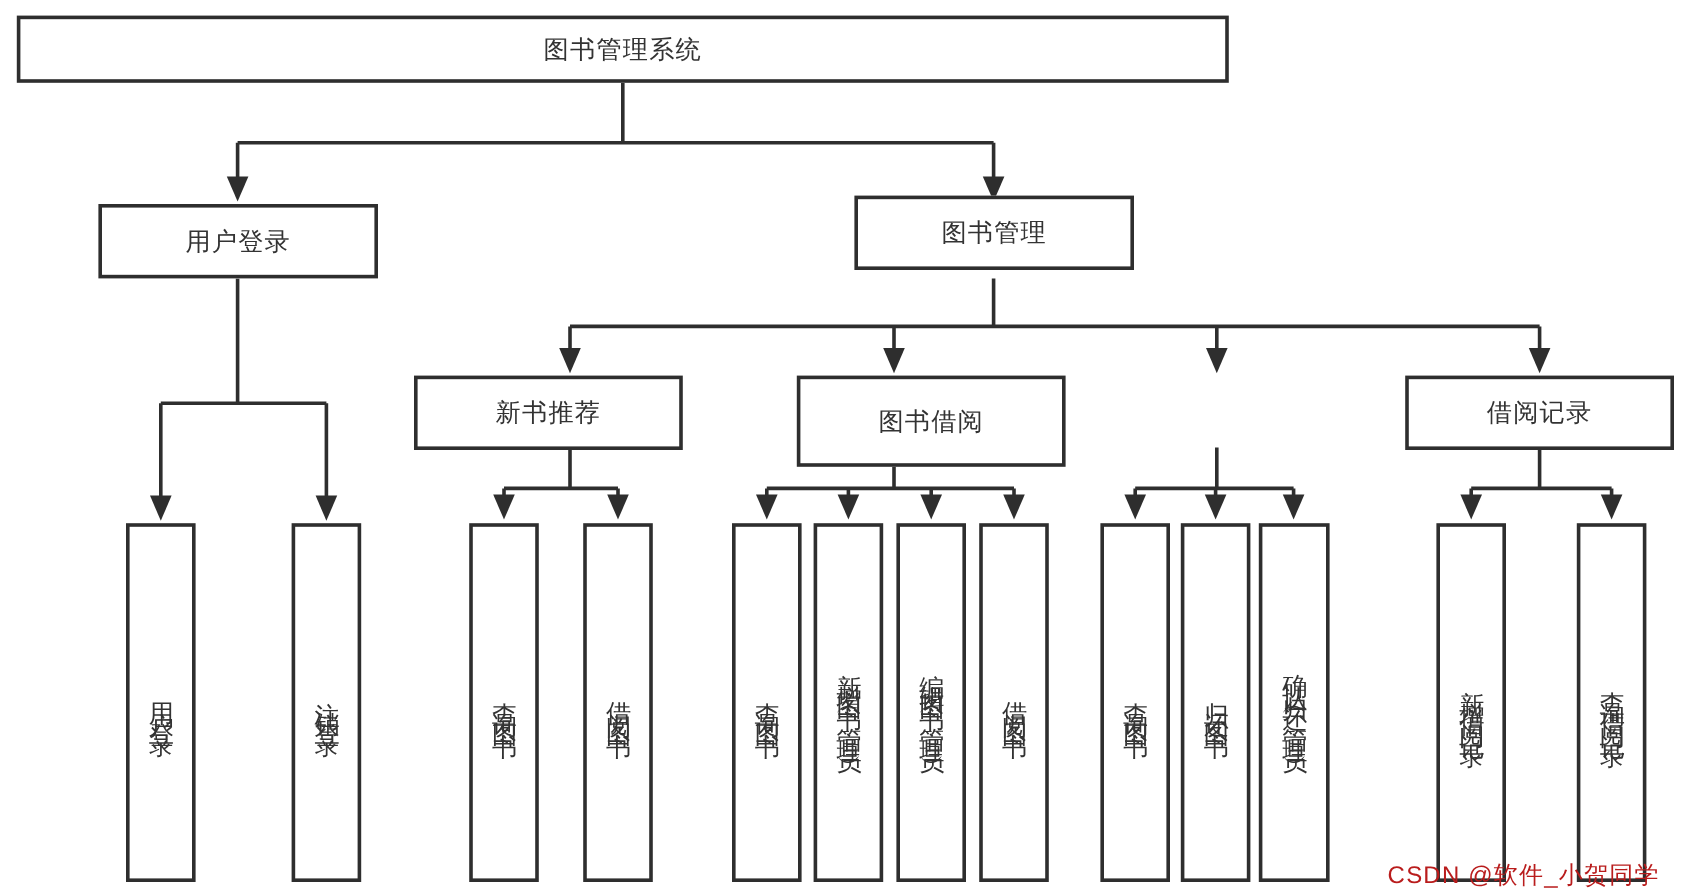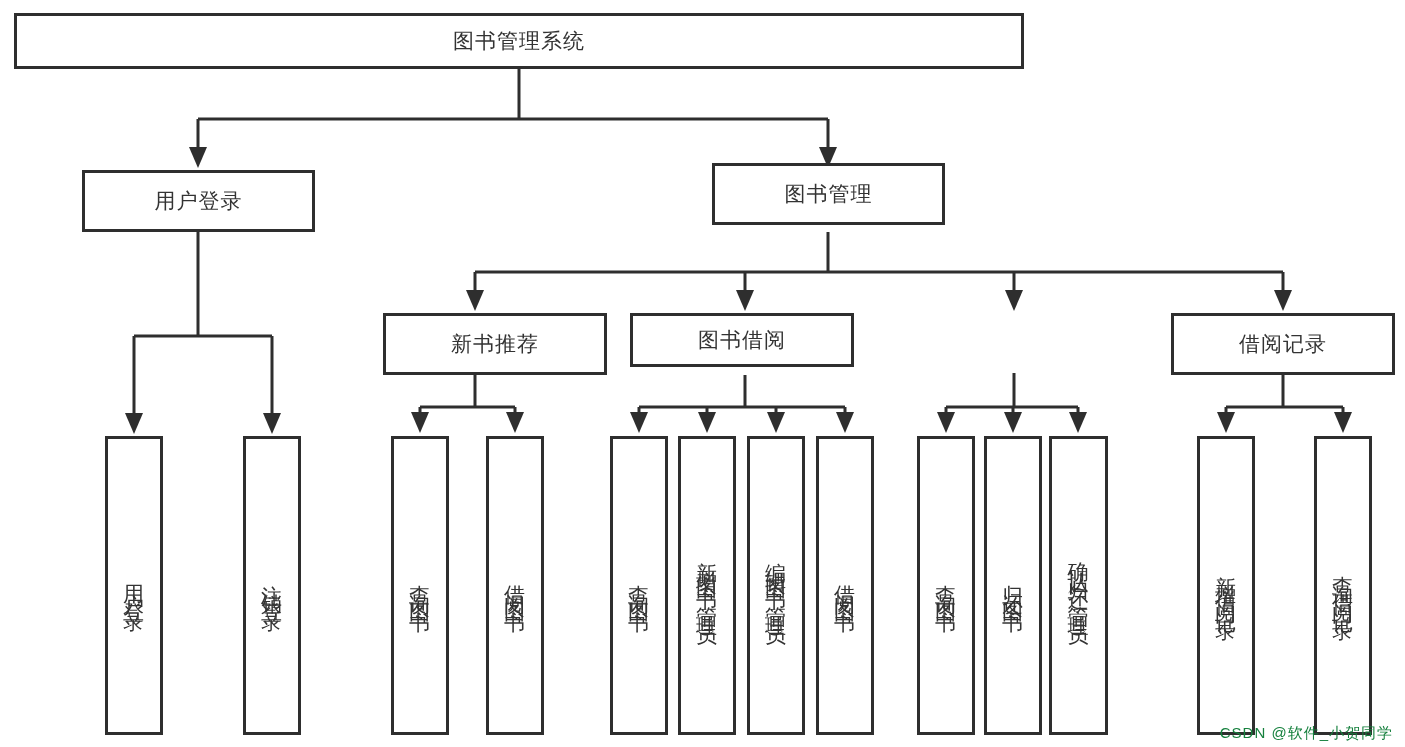--- a/index.html
+++ b/index.html
@@ -29,25 +29,25 @@
   .node.v span{
     writing-mode:vertical-rl;
     text-orientation:mixed;
     font-size:21px;
     letter-spacing:9px;
     line-height:1.1;
     white-space:nowrap;
   }
   .watermark{
     position:absolute;
-    right:12px;
+    right:22px;
     bottom:4px;
-    font-size:15px;
+    font-size:20px;
     letter-spacing:1px;
-    color:#15803d;
+    color:#b91c1c;
     white-space:nowrap;
   }
 </style>
 </head>
 <body>
 
 <div class="canvas">
 
   <svg class="connectors" viewBox="0 0 1405 747" xmlns="http://www.w3.org/2000/svg">
     <g stroke="#2e2e2e" stroke-width="3" fill="none">
@@ -93,24 +93,24 @@
     <span>图书管理系统</span>
   </div>
 
   <div class="node h" style="left:82px;top:170px;width:233px;height:62px">
     <span>用户登录</span>
   </div>
   <div class="node h" style="left:712px;top:163px;width:233px;height:62px">
     <span>图书管理</span>
   </div>
 
-  <div class="node h" style="left:383px;top:313px;width:224px;height:62px">
+  <div class="node h" style="left:345px;top:313px;width:224px;height:62px">
     <span>新书推荐</span>
   </div>
-  <div class="node h" style="left:630px;top:313px;width:224px;height:54px">
+  <div class="node h" style="left:664px;top:313px;width:224px;height:76px">
     <span>图书借阅</span>
   </div>
   <div class="node h" style="left:1171px;top:313px;width:224px;height:62px">
     <span>借阅记录</span>
   </div>
 
   <div class="node v" style="left:105px;top:436px;width:58px;height:299px">
     <span>用户登录</span>
   </div>
   <div class="node v" style="left:243px;top:436px;width:58px;height:299px">

